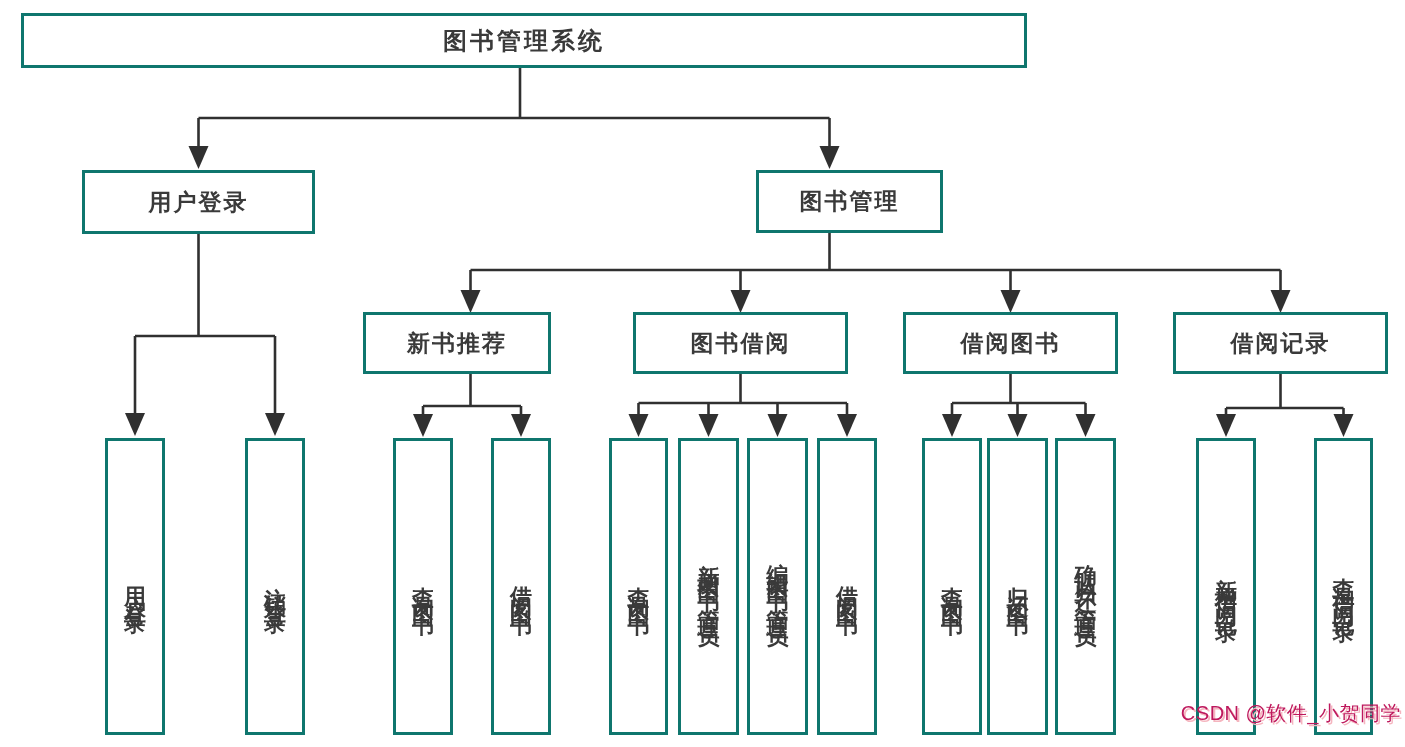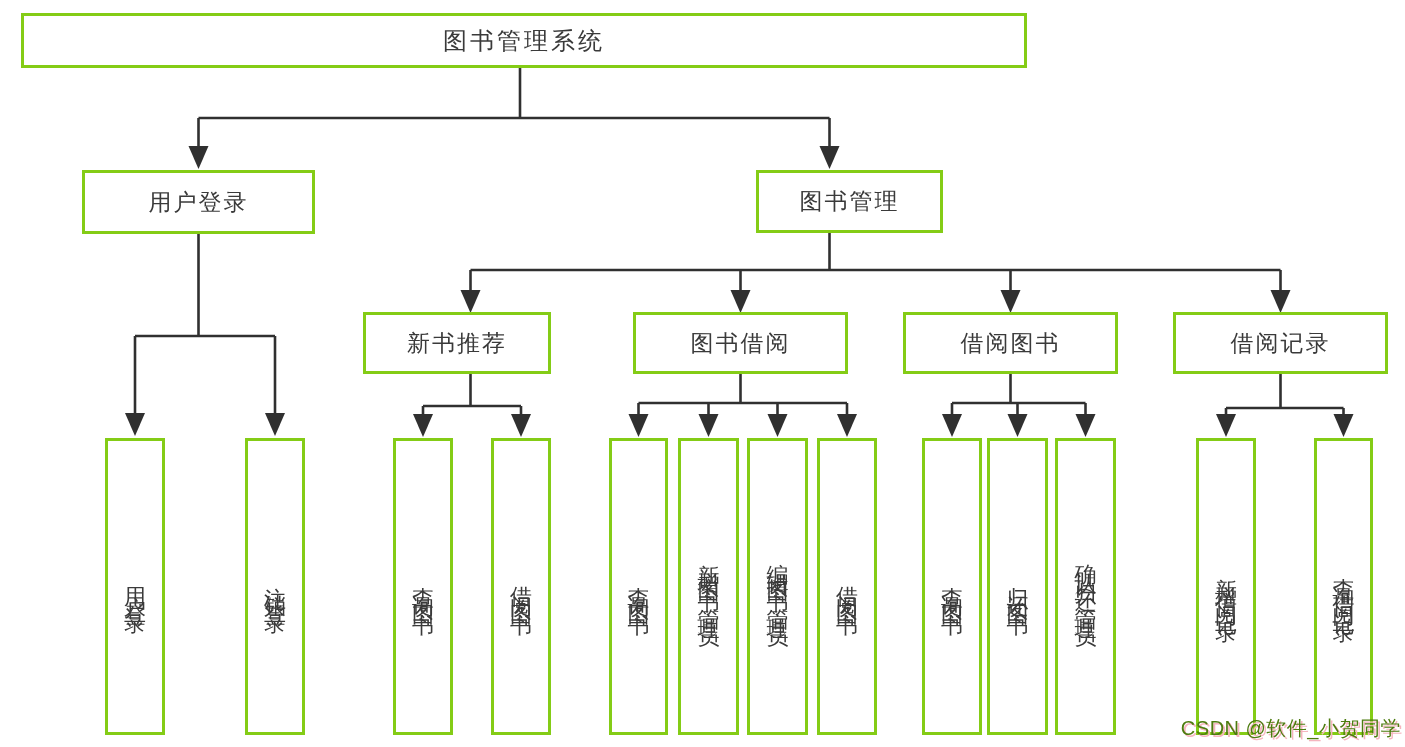--- a/index.html
+++ b/index.html
@@ -17,50 +17,51 @@
   }
   .wires {
     position: absolute;
     left: 0;
     top: 0;
     z-index: 1;
   }
   .box {
     position: absolute;
     box-sizing: border-box;
-    border: 3px solid #84cc16;
+    border: 3px solid #0f766e;
     background: #ffffff;
     color: #3a3a3a;
     display: flex;
     align-items: center;
     justify-content: center;
     line-height: 1;
     z-index: 2;
+    font-weight: bold;
   }
   .h {
     font-size: 23px;
     letter-spacing: 2px;
   }
   .root-box {
     font-size: 24px;
     letter-spacing: 3px;
   }
   .v {
     writing-mode: vertical-rl;
     text-orientation: mixed;
     font-size: 22px;
     letter-spacing: 9px;
   }
   .watermark {
     position: absolute;
     right: 4px;
-    bottom: 5px;
+    bottom: 20px;
     font-size: 20px;
     letter-spacing: 0.5px;
-    color: #4d7c0f;
+    color: #be185d;
     text-shadow: 2px 2px 0 #f5b5bf;
     white-space: nowrap;
     z-index: 5;
   }
 </style>
 </head>
 <body>
 
 <div class="canvas">
 

